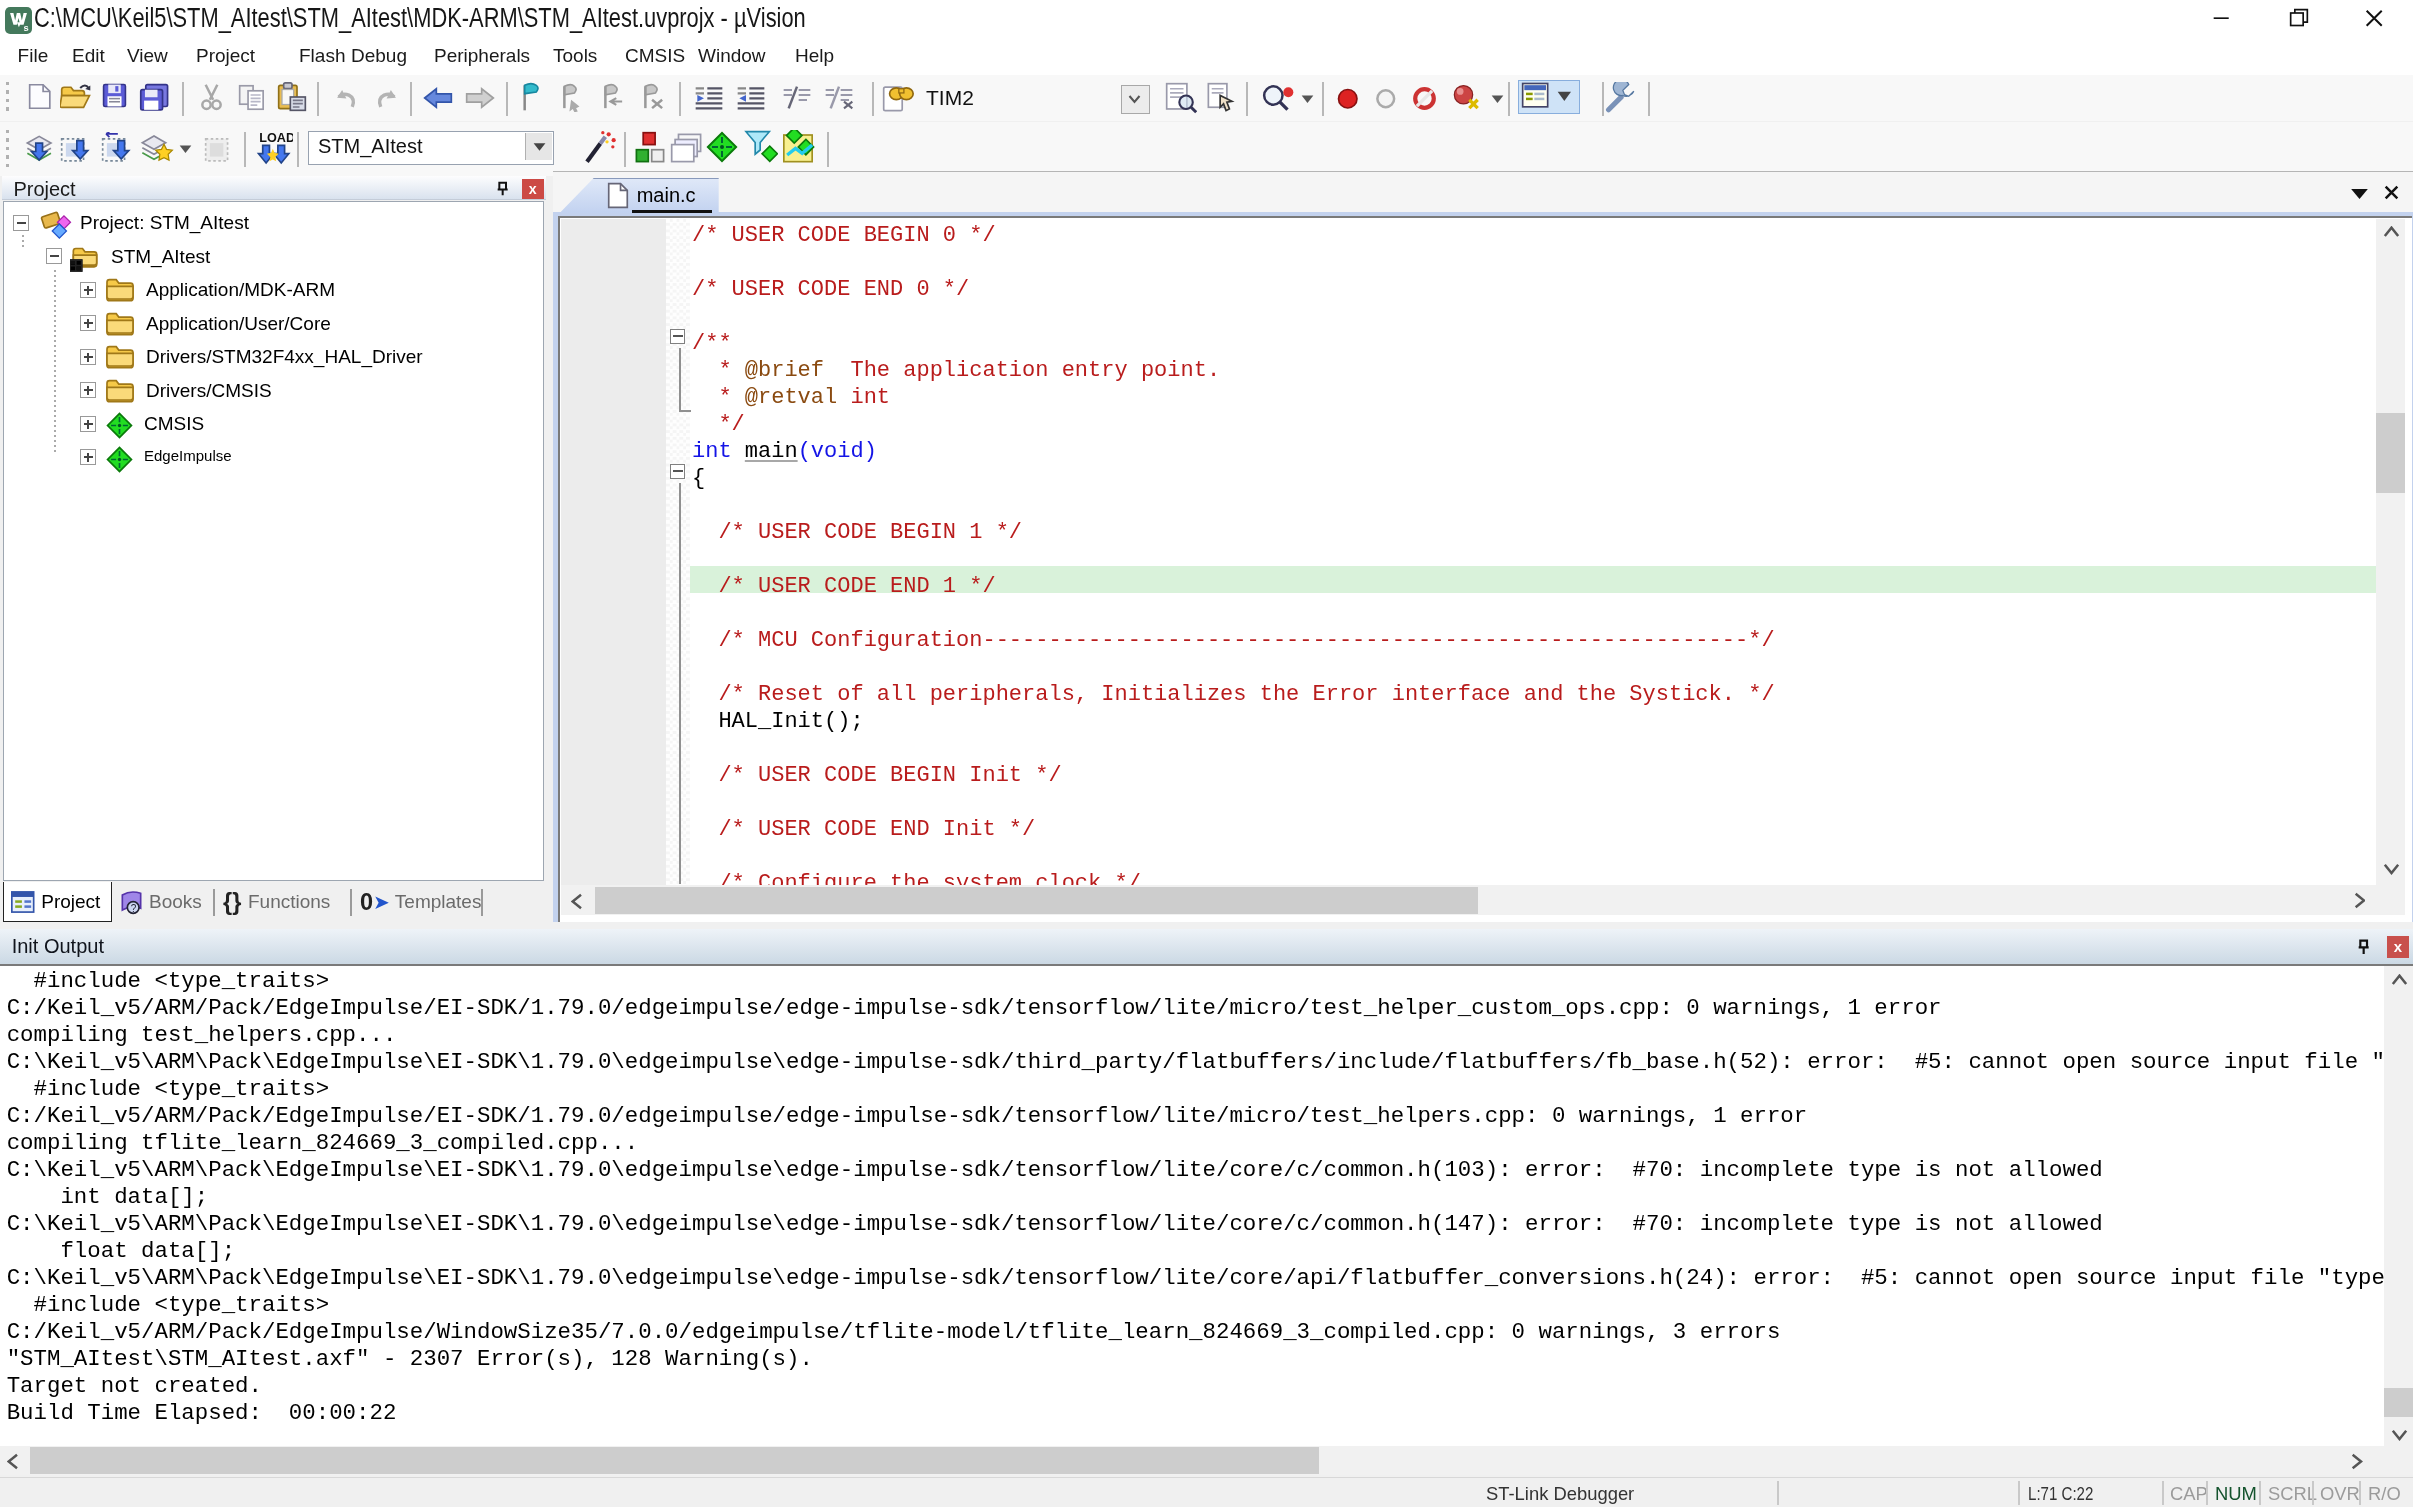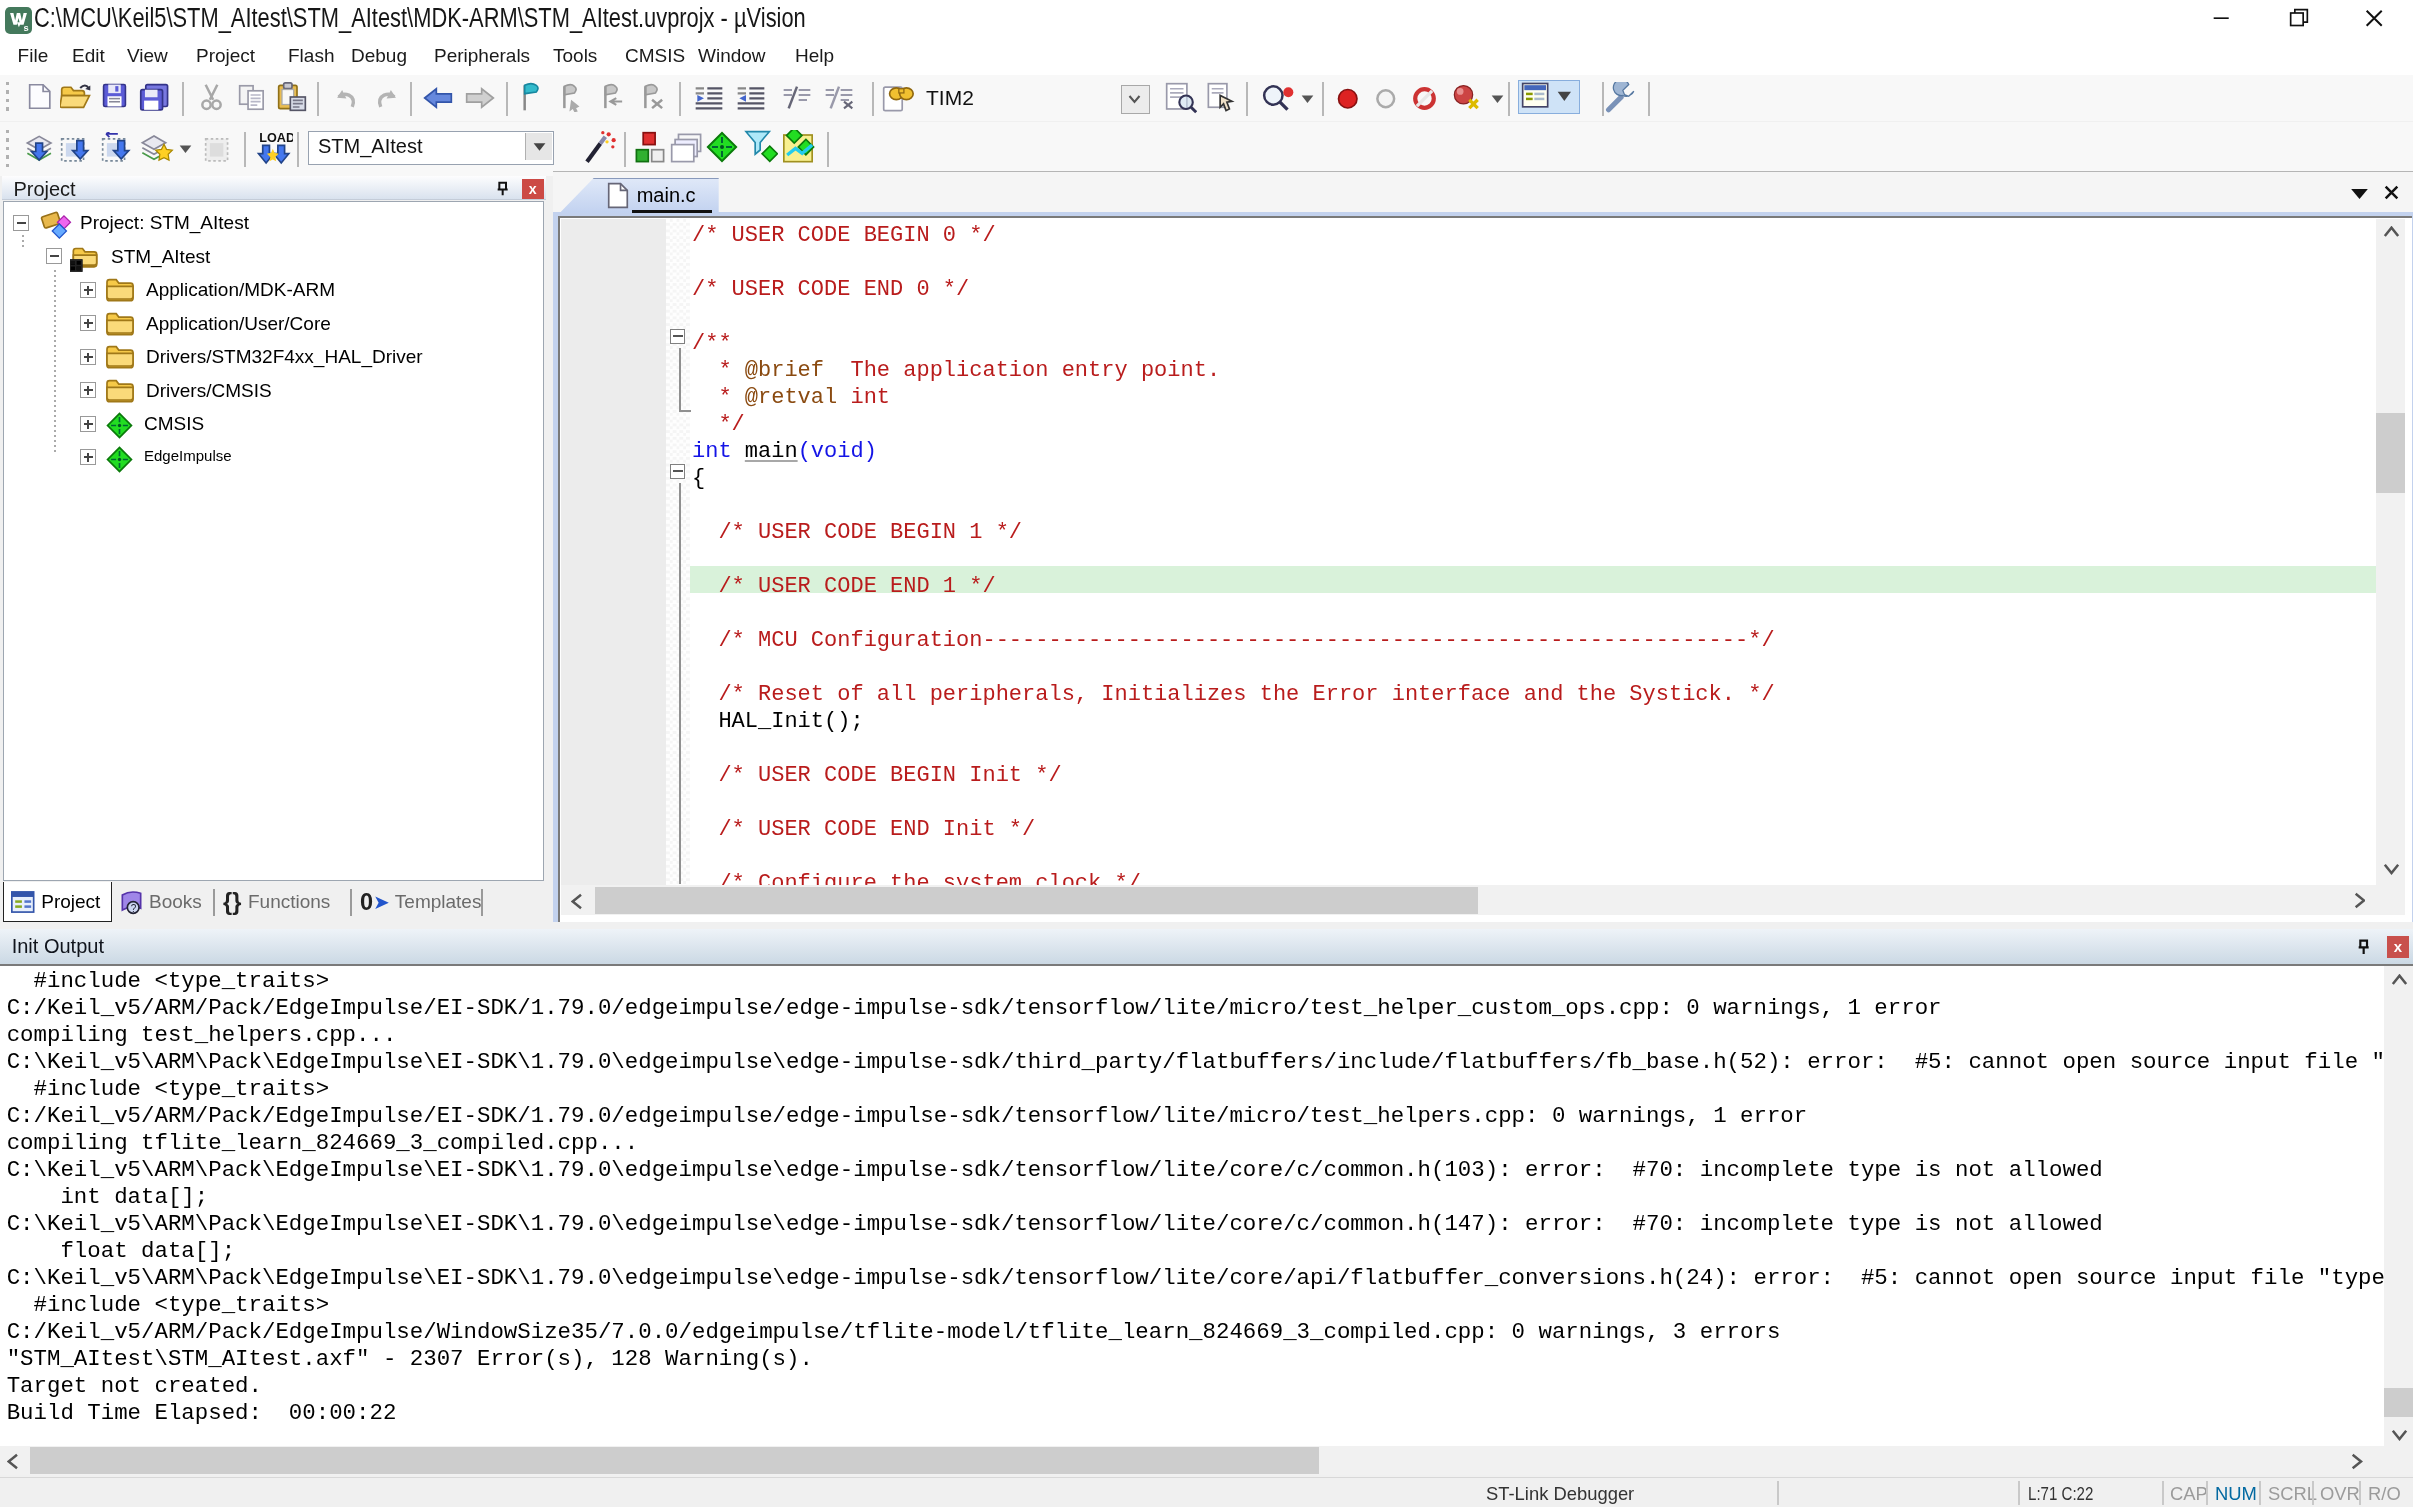--- a/index.html
+++ b/index.html
@@ -83,21 +83,21 @@
     </svg>
   <svg class="abs" style="left:2365px;top:9.2px" width="18.4" height="18.4" viewBox="0 0 22 22">
       <path d="M2 2 L20 20 M20 2 L2 20" stroke="#111" stroke-width="2.4"></path>
     </svg>
 </div>
 <div class="abs" id="menubar">
     <div class="menuitem" style="left: 17.6px;">File</div>
     <div class="menuitem" style="left: 72px;">Edit</div>
     <div class="menuitem" style="left: 127px;">View</div>
     <div class="menuitem" style="left: 196px;">Project</div>
-    <div class="menuitem" style="left: 288px;">Flash</div>
+    <div class="menuitem" style="left: 299px;">Flash</div>
     <div class="menuitem" style="left: 351px;">Debug</div>
     <div class="menuitem" style="left: 434px;">Peripherals</div>
     <div class="menuitem" style="left: 553px;">Tools</div>
     <div class="menuitem" style="left: 625px;">CMSIS</div>
     <div class="menuitem" style="left: 698px;">Window</div>
     <div class="menuitem" style="left: 795px;">Help</div>
   </div>
 <div class="abs" id="tb1">
     <div class="grip" style="top:6.7px;height:34px"></div>
     <div class="tsep" style="left: 182px; top: 6.7px; height: 34px;"></div>
@@ -714,21 +714,21 @@
   </div>
 
 <div class="abs" id="statusbar">
   <div class="s" style="left:1486px">ST-Link Debugger</div>
   <div class="s" style="left:2028px;transform:scaleX(0.82);transform-origin:0 0">L:71 C:22</div>
   <div class="sep" style="left:1777px"></div>
   <div class="sep" style="left:2018px"></div>
   <div class="sep" style="left:2162px"></div>
   <div class="s gray" style="left:2170px">CAP</div>
   <div class="sep" style="left:2206px"></div>
-  <div class="s" style="left:2215px;color:#0369a1">NUM</div>
+  <div class="s" style="left:2215px;color:#14532d">NUM</div>
   <div class="sep" style="left:2259px"></div>
   <div class="s gray" style="left:2268px">SCRL</div>
   <div class="sep" style="left:2312px"></div>
   <div class="s gray" style="left:2320px">OVR</div>
   <div class="sep" style="left:2359px"></div>
   <div class="s gray" style="left:2368px">R/O</div>
 </div>
 
 
 </body></html>

